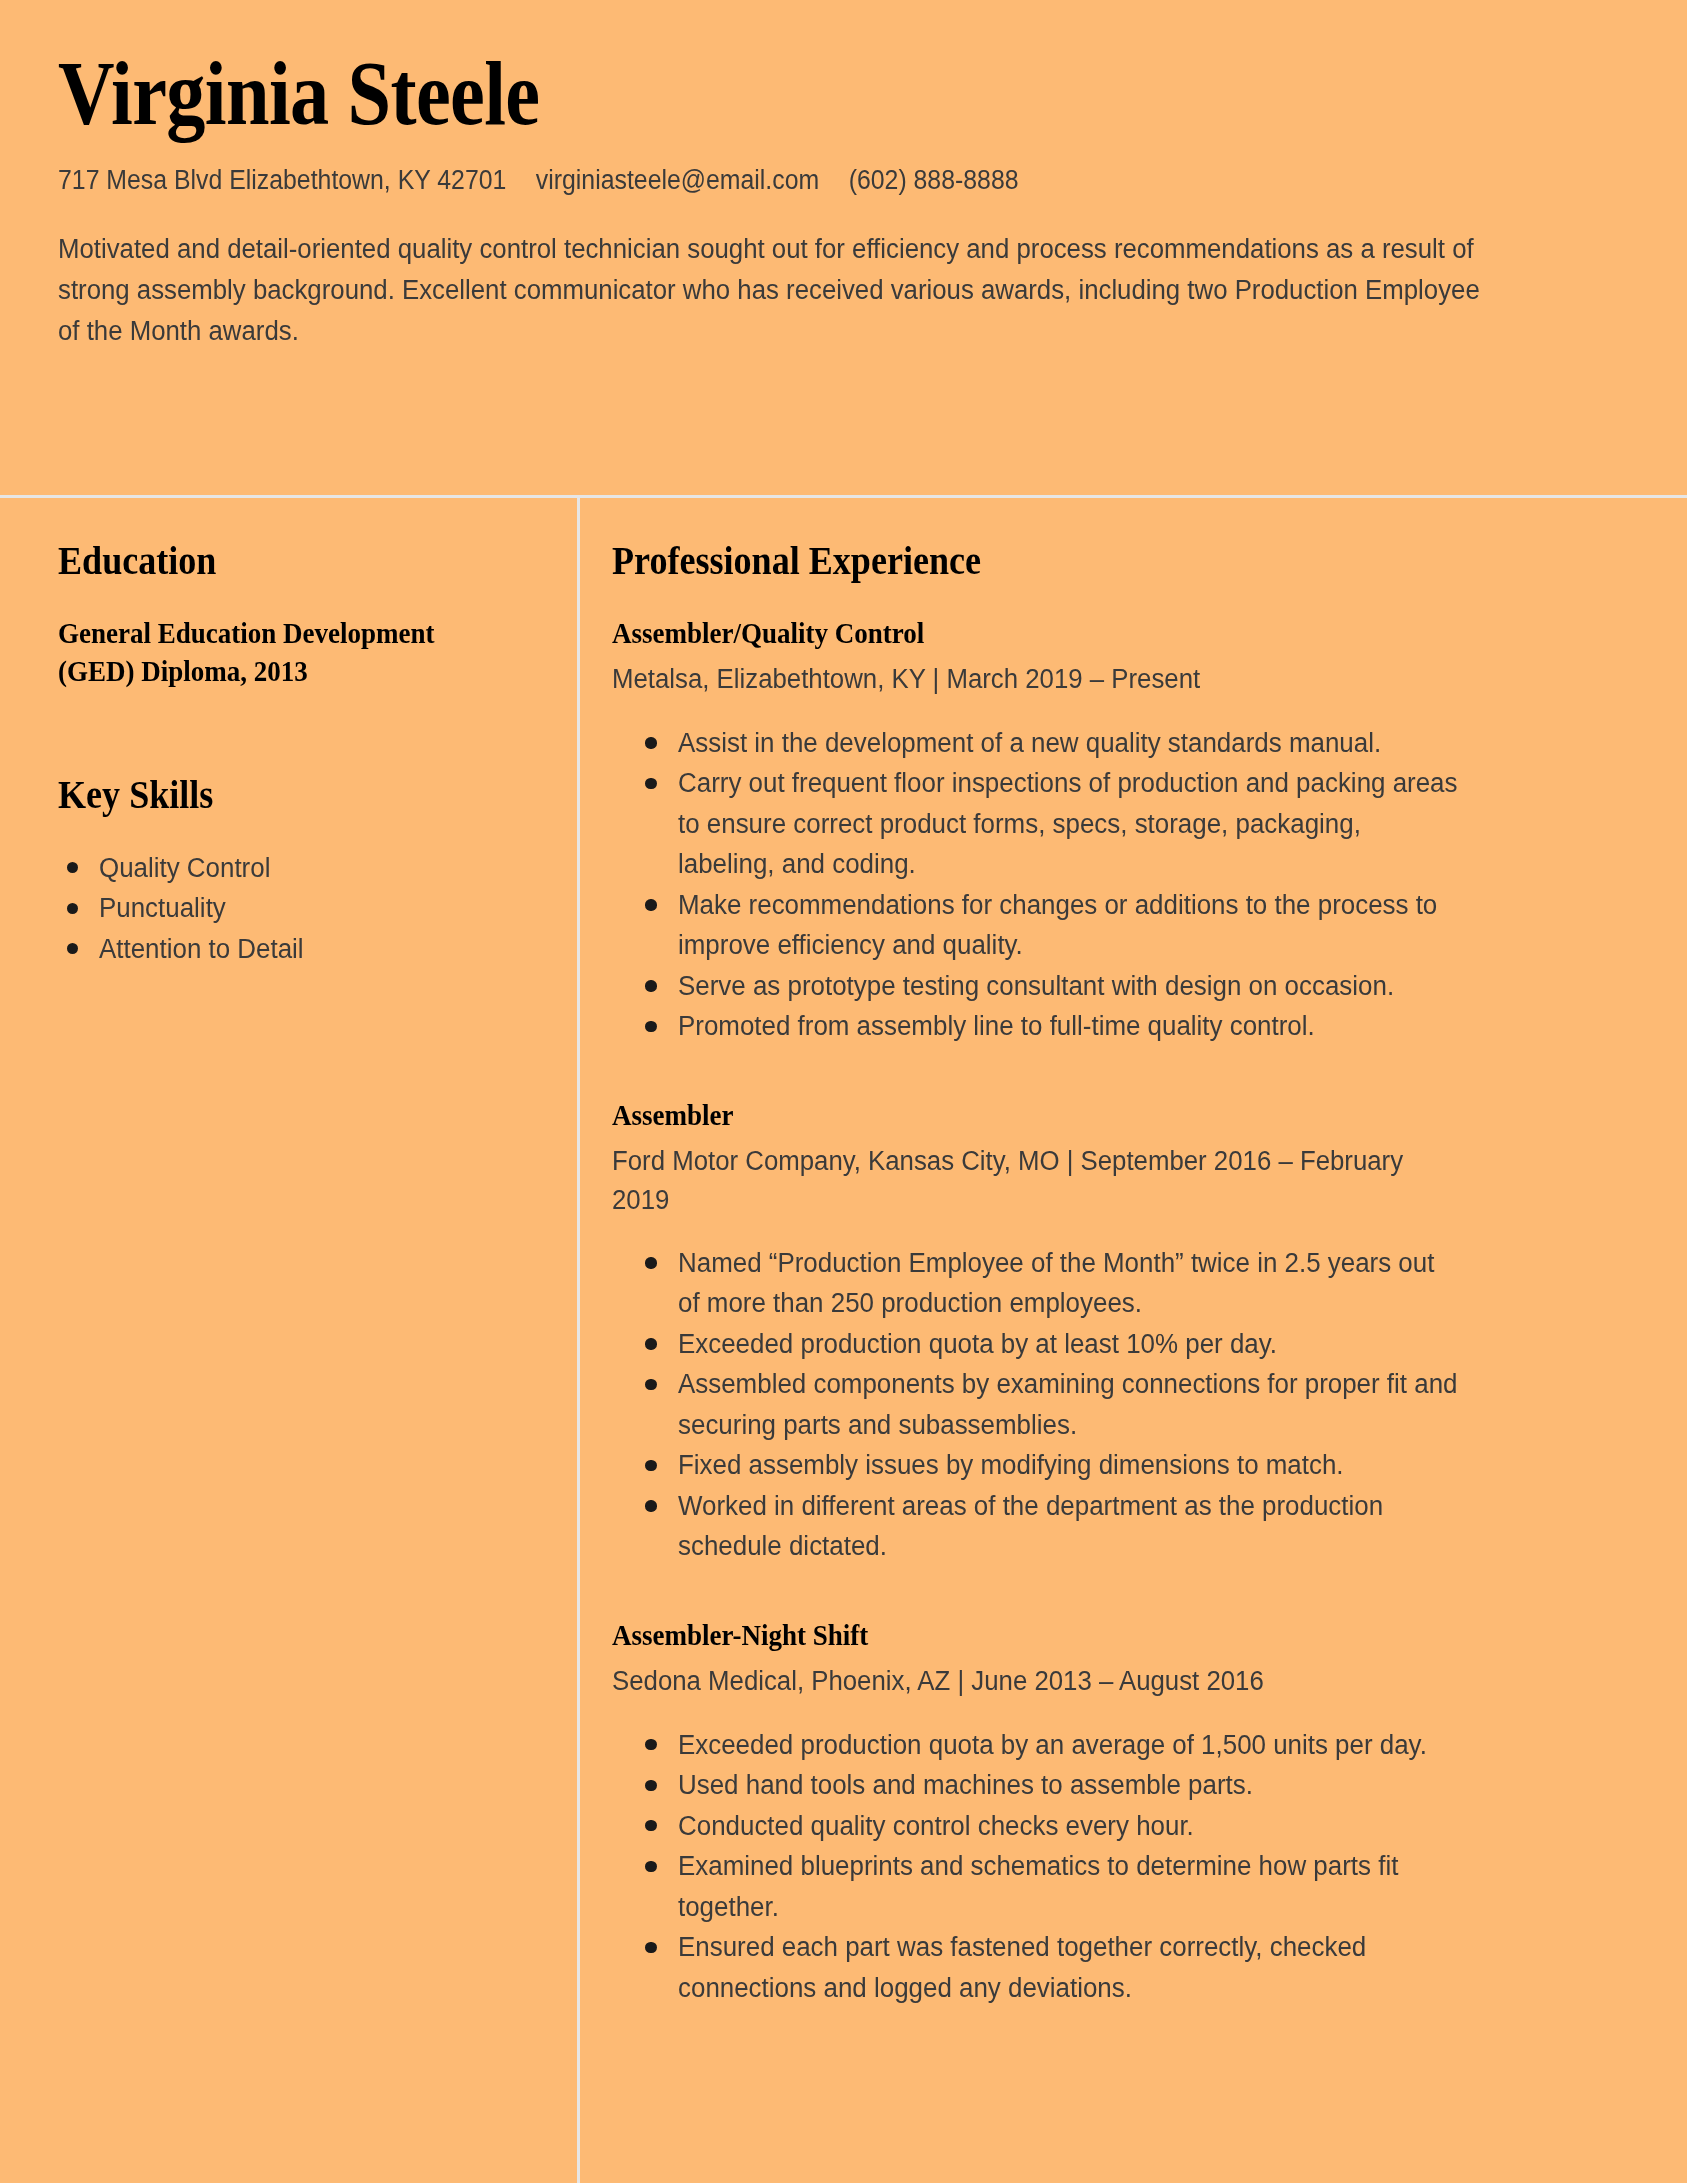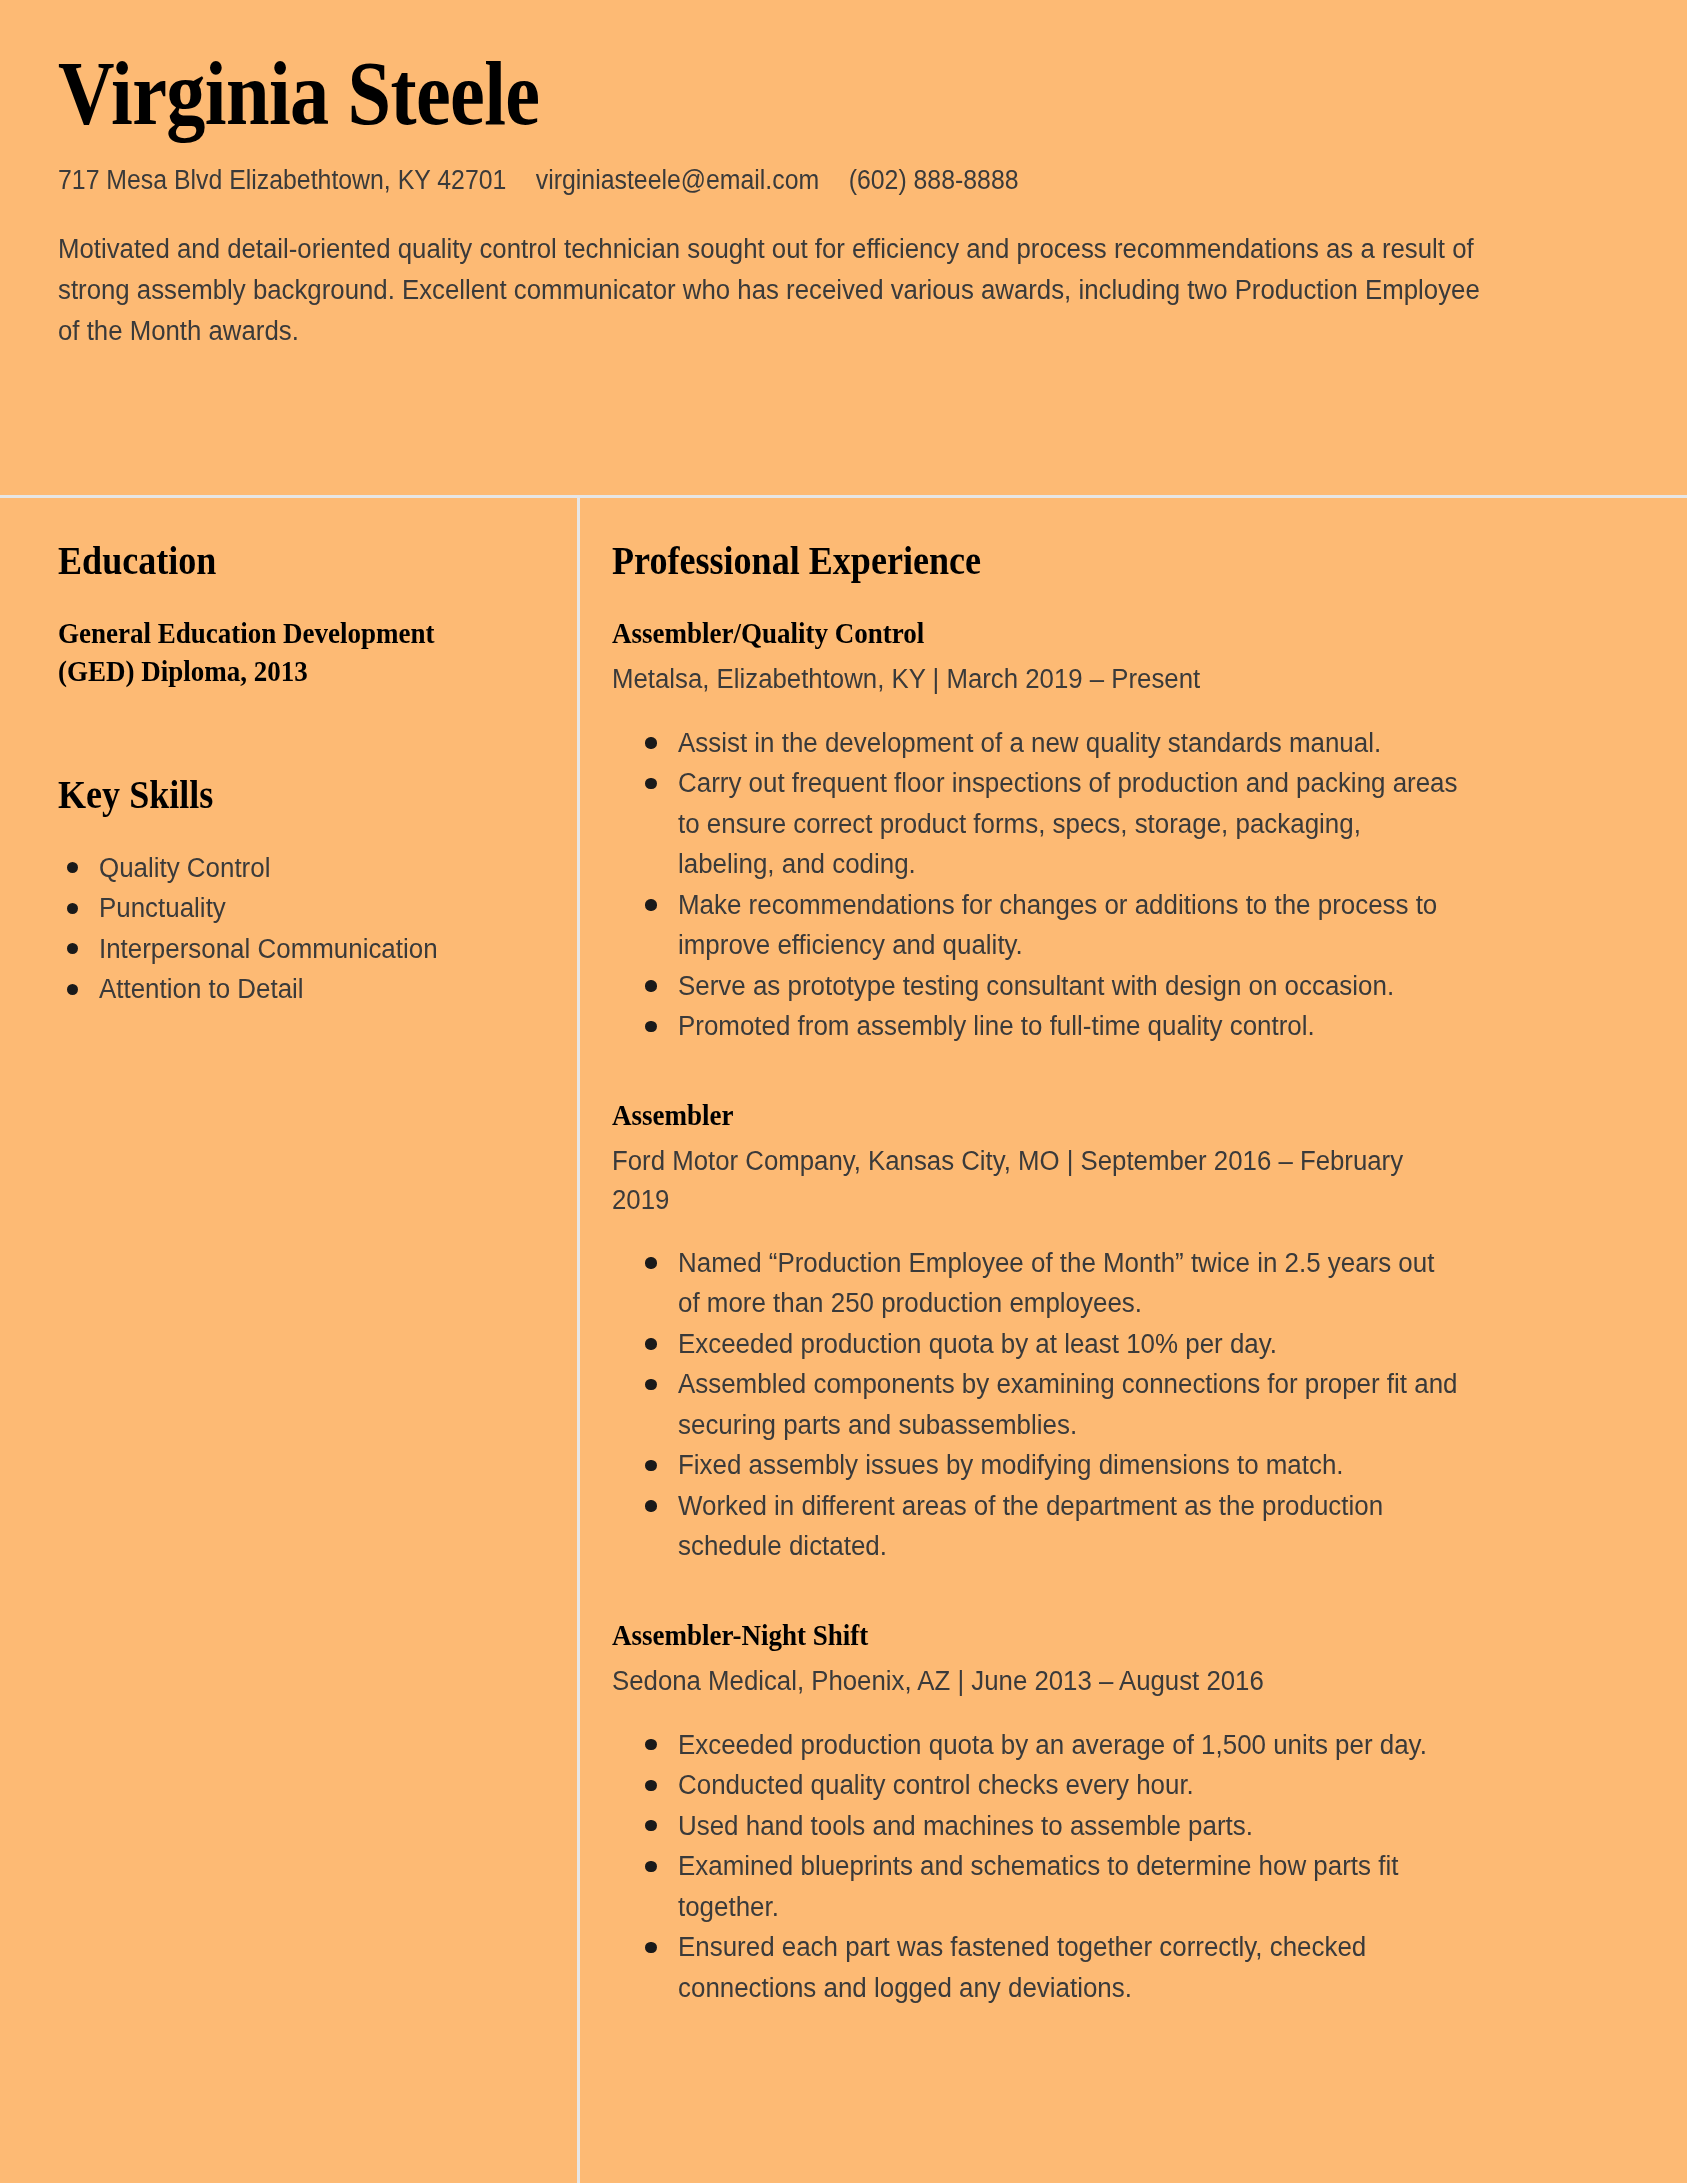--- a/index.html
+++ b/index.html
@@ -233,23 +233,20 @@
       <div>
         <h2 class="section-heading">Key Skills</h2>
         <ul class="bullets skills-list">
           <li>
               <span class="btext">Quality Control</span>
             </li>
           <li>
               <span class="btext">Punctuality</span>
             </li>
           <li>
-              <span class="btext">Interpersonal Communication</span>
-            </li>
-          <li>
               <span class="btext">Attention to Detail</span>
             </li>
         </ul>
       </div>
 
     </div>
 
     <div class="col-right">
 
       <h2 class="section-heading tight-top">Professional Experience</h2>
@@ -299,24 +296,24 @@
       </div>
 
       <div class="job">
         <div class="job-title">Assembler-Night Shift</div>
         <div class="job-meta">Sedona Medical, Phoenix, AZ | June 2013 – August 2016</div>
         <ul class="bullets">
           <li>
               <span class="btext">Exceeded production quota by an average of 1,500 units per day.</span>
             </li>
           <li>
+              <span class="btext">Used hand tools and machines to assemble parts.</span>
+            </li>
+          <li>
               <span class="btext">Conducted quality control checks every hour.</span>
-            </li>
-          <li>
-              <span class="btext">Used hand tools and machines to assemble parts.</span>
             </li>
           <li>
               <span class="btext">Examined blueprints and schematics to determine how parts fit together.</span>
             </li>
           <li>
               <span class="btext">Ensured each part was fastened together correctly, checked connections and logged any deviations.</span>
             </li>
         </ul>
       </div>
 

